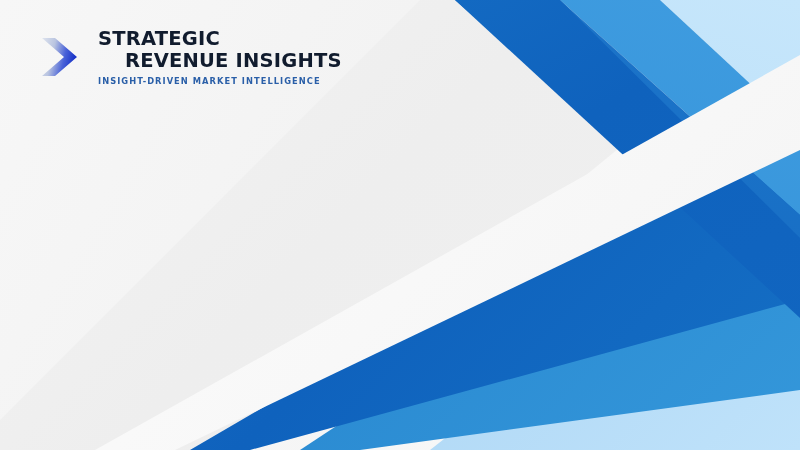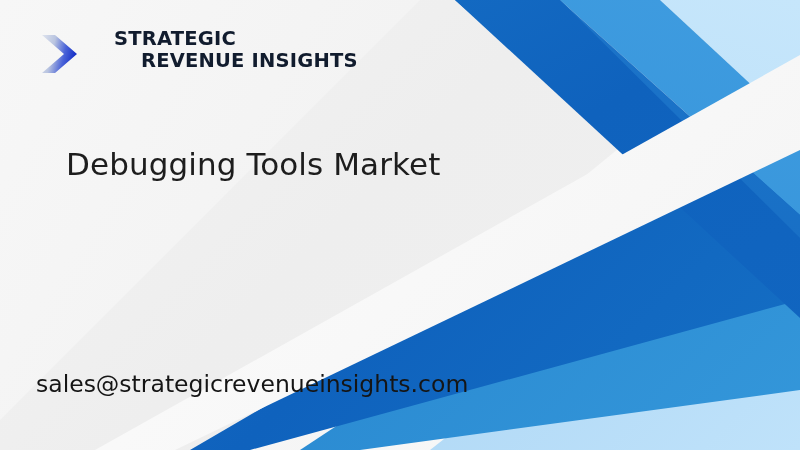--- a/index.html
+++ b/index.html
@@ -91,21 +91,21 @@
   .band-shadow {
     position:absolute; left:0; top:0; width:800px; height:450px;
     background:linear-gradient(135deg,rgba(0,0,0,.10) 0%,rgba(0,0,0,0) 38%);
     clip-path:polygon(800px 55px, 800px 150px, 175px 450px, 95px 450px);
     pointer-events:none;
   }
 
   
   .logo {
     position:absolute; left:38px; top:29px;
-    display:flex; align-items:flex-start; gap:26px;
+    display:flex; align-items:center; gap:10px;
   }
   .logo-mark { width:50px; height:50px; flex:0 0 auto; display:block; }
   .logo-text { display:flex; flex-direction:column; line-height:1; }
   .logo-line1, .logo-line2 {
     font-family:"DejaVu Sans", sans-serif;
     font-weight:bold;
     font-size:19.5px;
     letter-spacing:.2px;
     color:#111c2e;
   }
@@ -174,20 +174,19 @@
           <stop offset="38%" stop-color="#b9c4e0"></stop>
           <stop offset="72%" stop-color="#4a63d8"></stop>
           <stop offset="100%" stop-color="#1a34c8"></stop>
         </linearGradient>
       </defs>
       <path d="M4 6 L26 25 L4 44 L17 44 L39 25 L17 6 Z" fill="url(#chevGrad)"></path>
     </svg>
     <div class="logo-text">
       <span class="logo-line1">STRATEGIC</span>
       <span class="logo-line2">REVENUE INSIGHTS</span>
+      <span class="logo-tag">INSIGHT-DRIVEN MARKET INTELLIGENCE</span>
     </div>
   </div>
 
-  <h1 class="headline">Debugging Tools Market</h1>
 
-  <div class="email">sales@strategicrevenueinsights.com</div>
 
 </div>
 
 </body></html>

